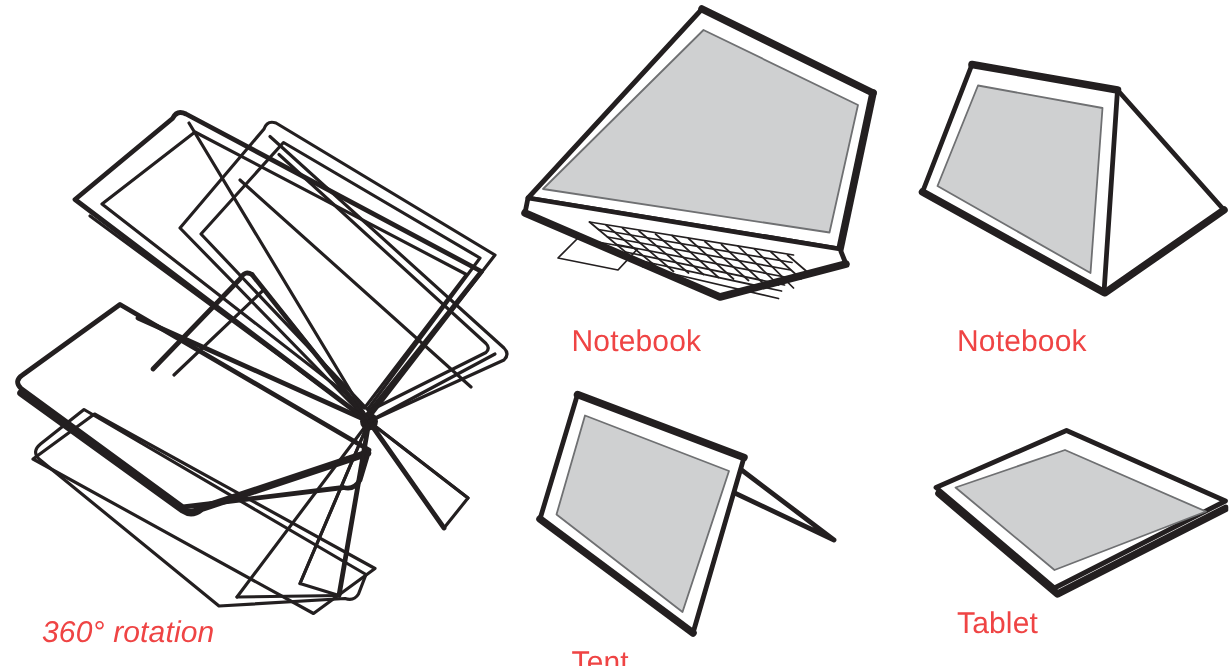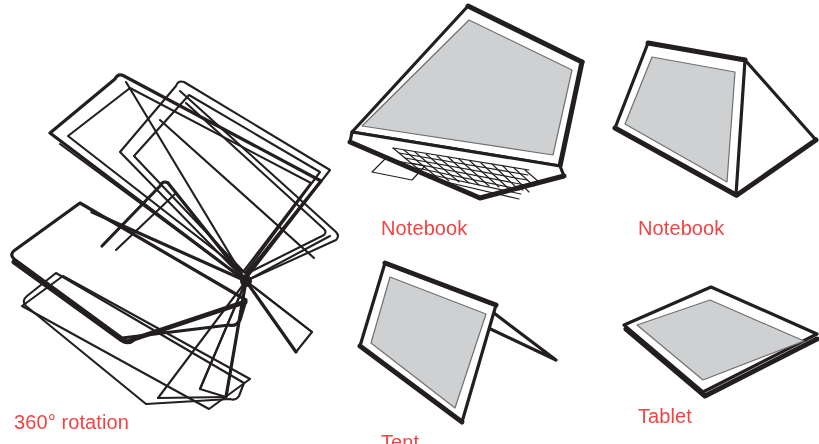--- a/index.html
+++ b/index.html
@@ -32,21 +32,21 @@
   .mode-label {
     position: absolute;
     font-family: "Liberation Sans", sans-serif;
     font-size: 20px;
     font-weight: 400;
     letter-spacing: 0.1px;
     color: #ef4444;
     white-space: nowrap;
     line-height: 1;
   }
-  #label-rotation { left: 14px;  top: 412px; }
+  #label-rotation { left: 28px;  top: 412px; font-style: italic; }
   #label-notebook { left: 381px; top: 218px; }
   #label-theatre  { left: 638px; top: 218px; }
   #label-tent     { left: 381px; top: 412px; margin-top: 20px; }
   #label-tablet   { left: 638px; top: 406px; }
 </style>
 </head>
 <body>
 
 <div id="figure-root">
 

